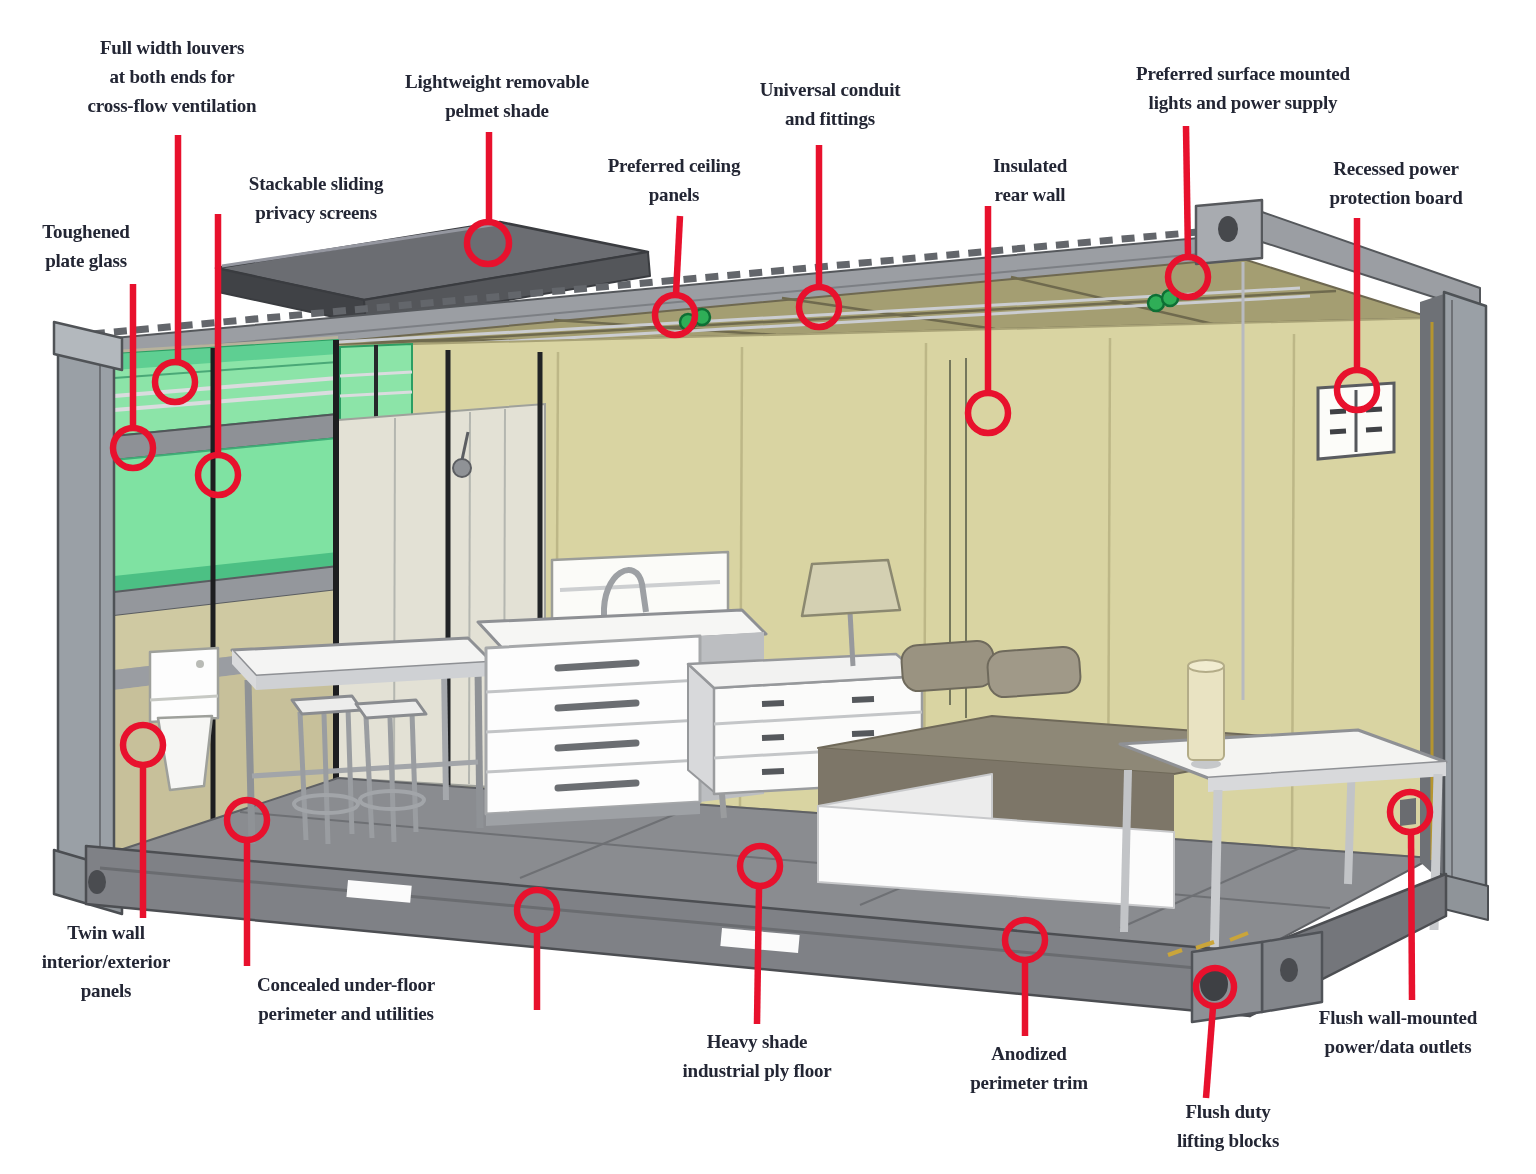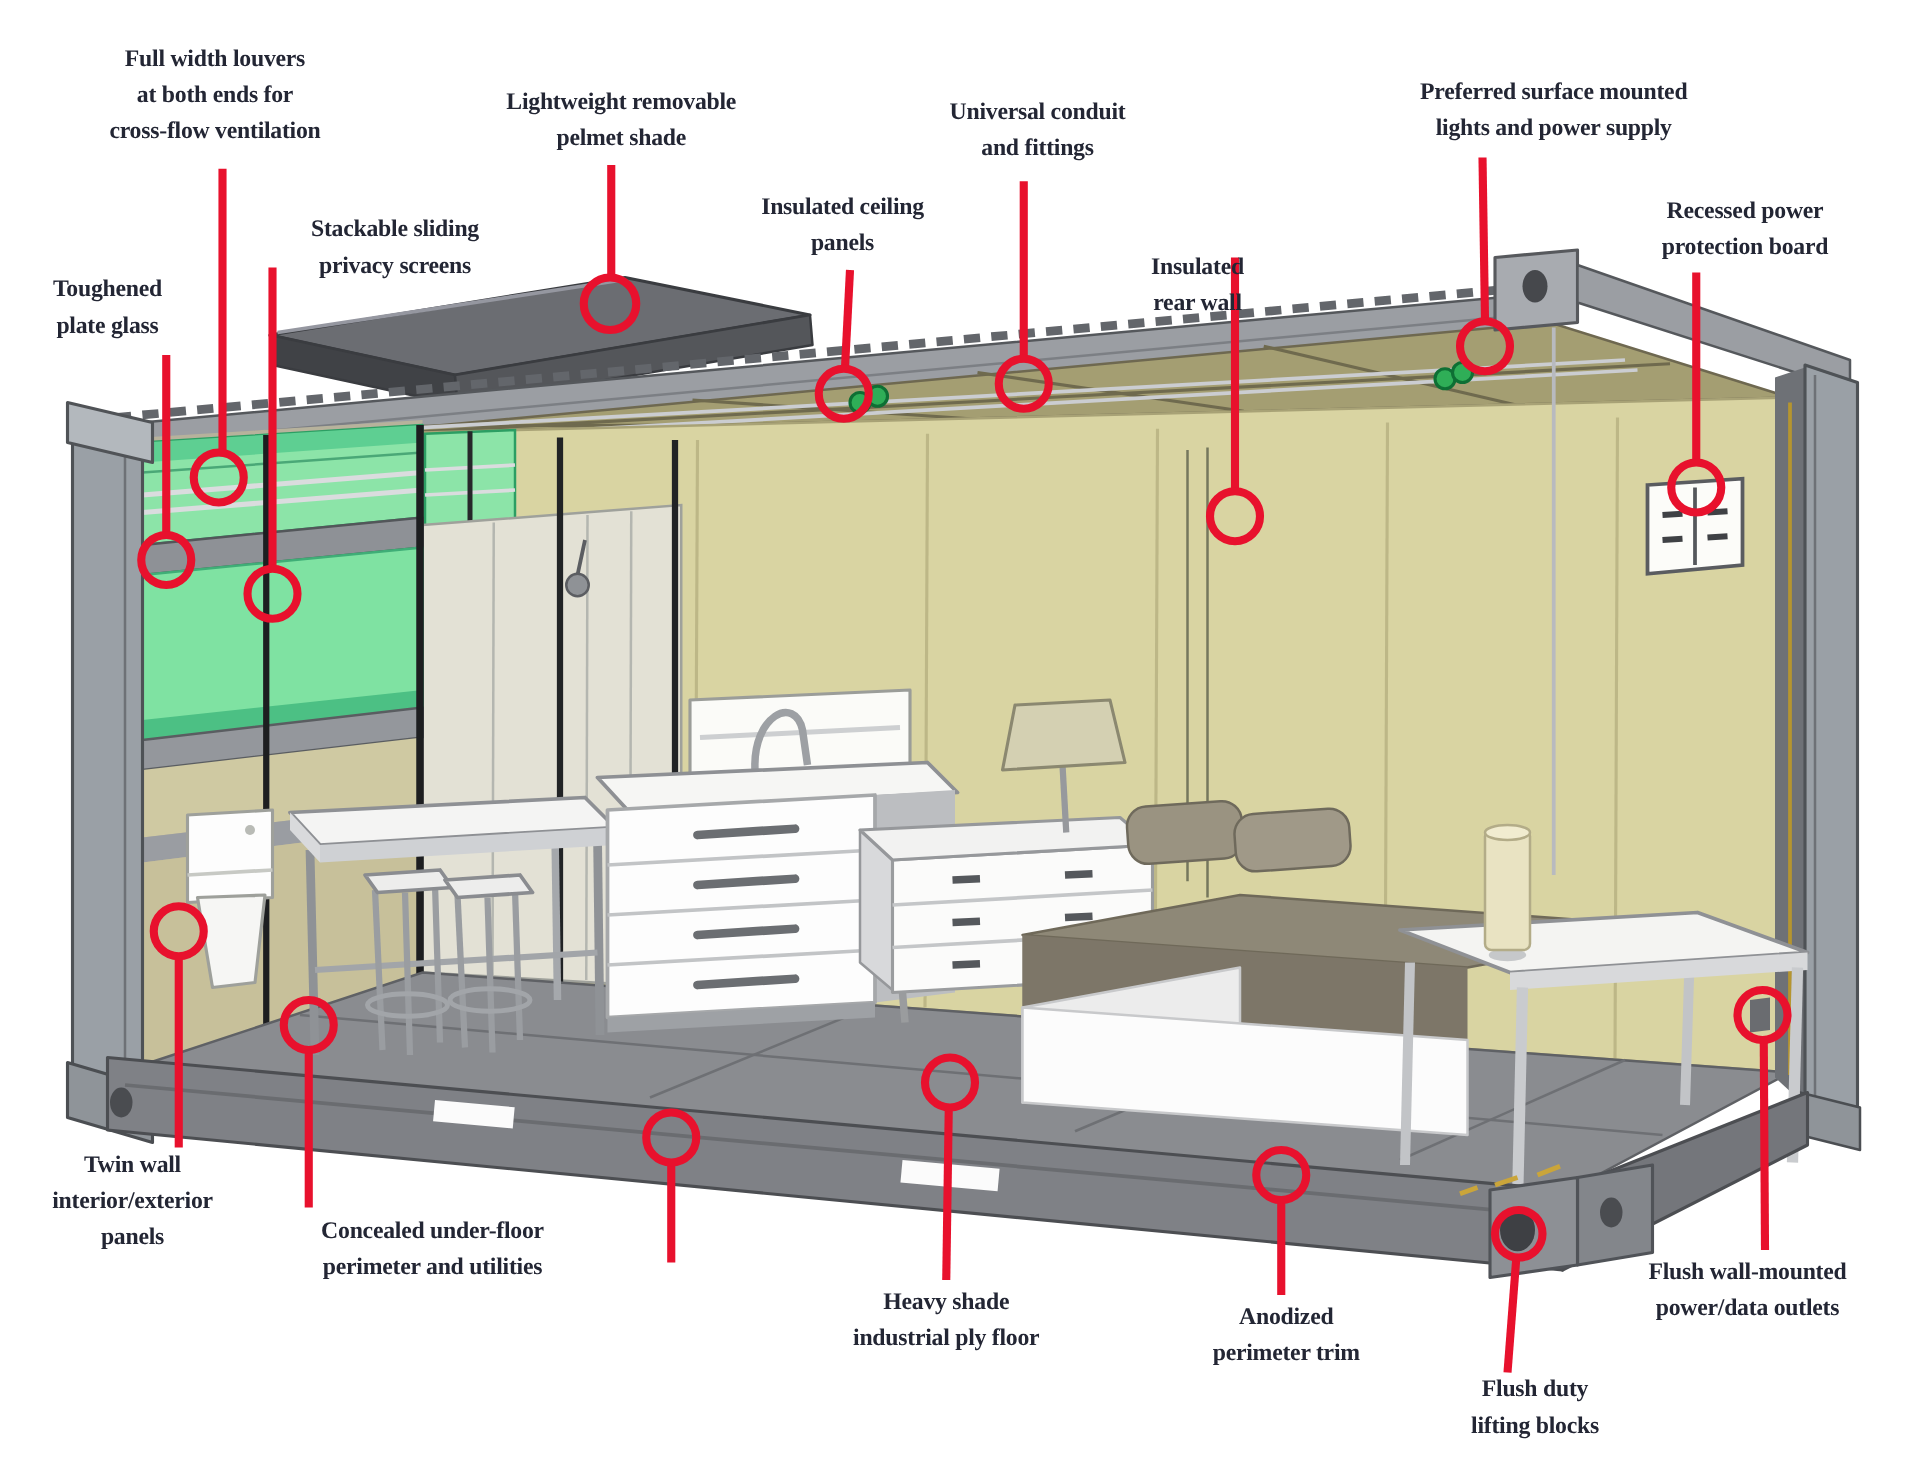--- a/index.html
+++ b/index.html
@@ -337,23 +337,23 @@
       <div class="callout-label" style="left: 497px; top: 96px;">Lightweight removable
 pelmet shade</div>
       <div class="callout-label" style="left: 830px; top: 104px;">Universal conduit
 and fittings</div>
       <div class="callout-label" style="left: 316px; top: 198px;">Stackable sliding
 privacy screens</div>
       <div class="callout-label" style="left: 1243px; top: 88px;">Preferred surface mounted
 lights and power supply</div>
       <div class="callout-label" style="left: 86px; top: 246px;">Toughened
 plate glass</div>
-      <div class="callout-label" style="left: 674px; top: 180px;">Insulated ceiling
+      <div class="callout-label" style="left: 674px; top: 180px;">Preferred ceiling
 panels</div>
-      <div class="callout-label" style="left: 958px; top: 180px; margin-top: 48px;">Insulated
+      <div class="callout-label" style="left: 1030px; top: 180px;">Insulated
 rear wall</div>
       <div class="callout-label" style="left: 1396px; top: 183px;">Recessed power
 protection board</div>
       <div class="callout-label" style="left: 106px; top: 961px;">Twin wall
 interior/exterior
 panels</div>
       <div class="callout-label" style="left: 346px; top: 999px;">Concealed under-floor
 perimeter and utilities</div>
       <div class="callout-label" style="left: 757px; top: 1056px;">Heavy shade
 industrial ply floor</div>

